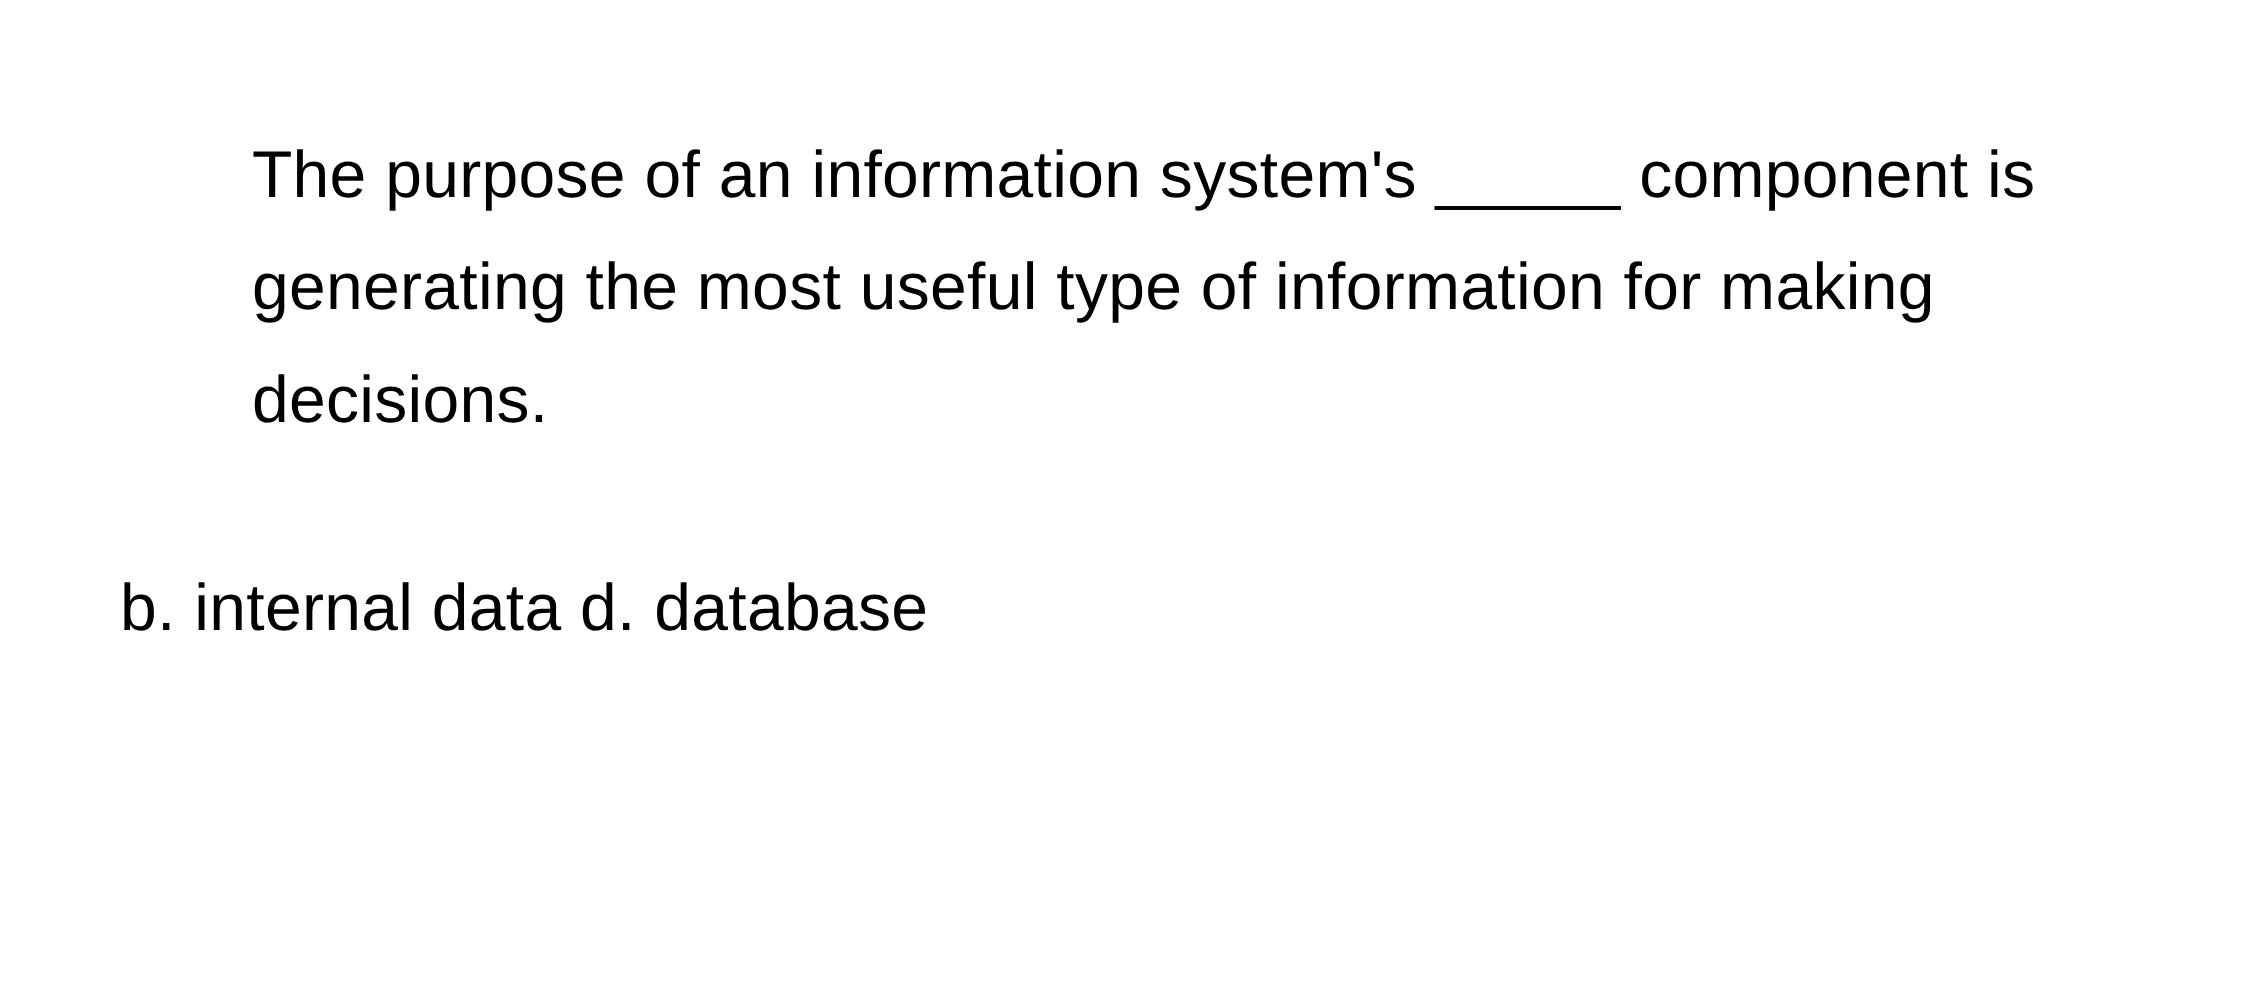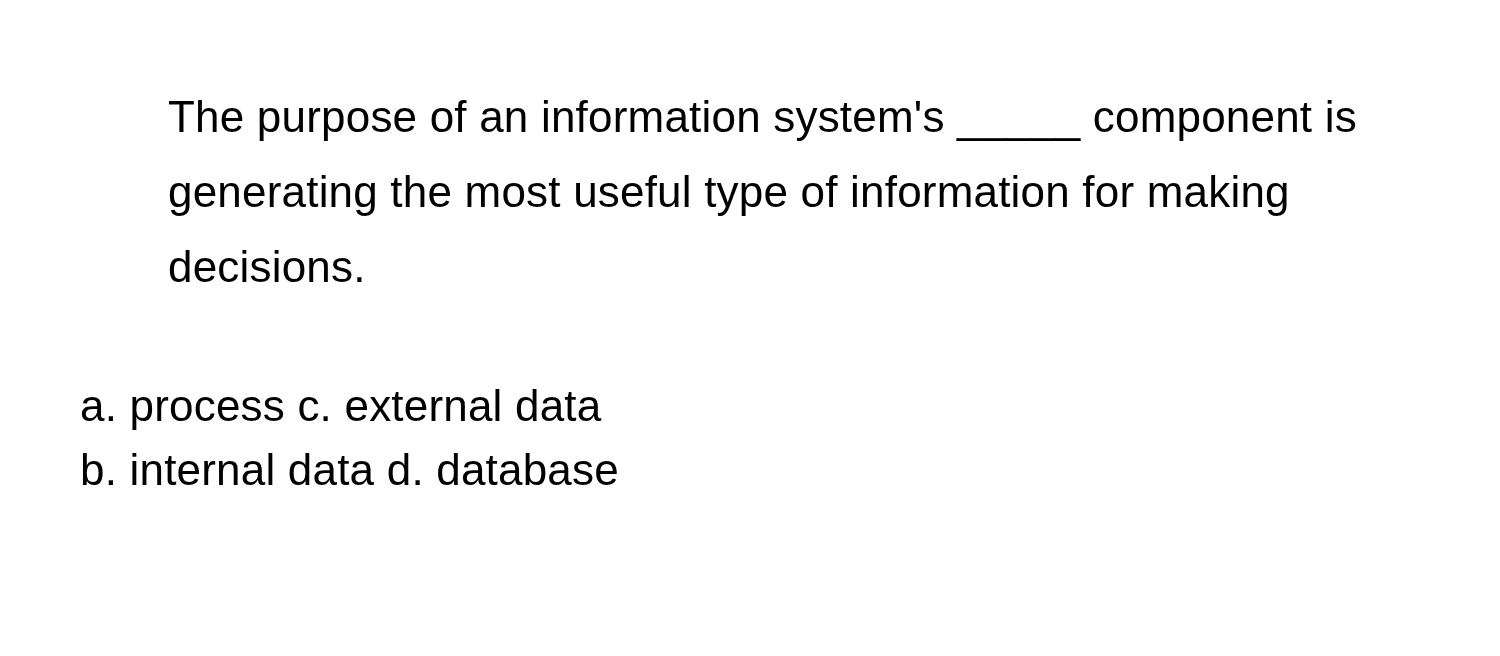--- a/index.html
+++ b/index.html
@@ -30,15 +30,14 @@
     .option-line {
       display: block;
     }
   </style>
 </head>
 <body>
 
 <div class="question-text">The purpose of an information system's _____ component is generating the most useful type of information for making decisions.</div>
 
 <div class="options">
-  <span class="option-line">a. process c. external data</span>
   <span class="option-line">b. internal data d. database</span>
 </div>
 
 </body></html>

